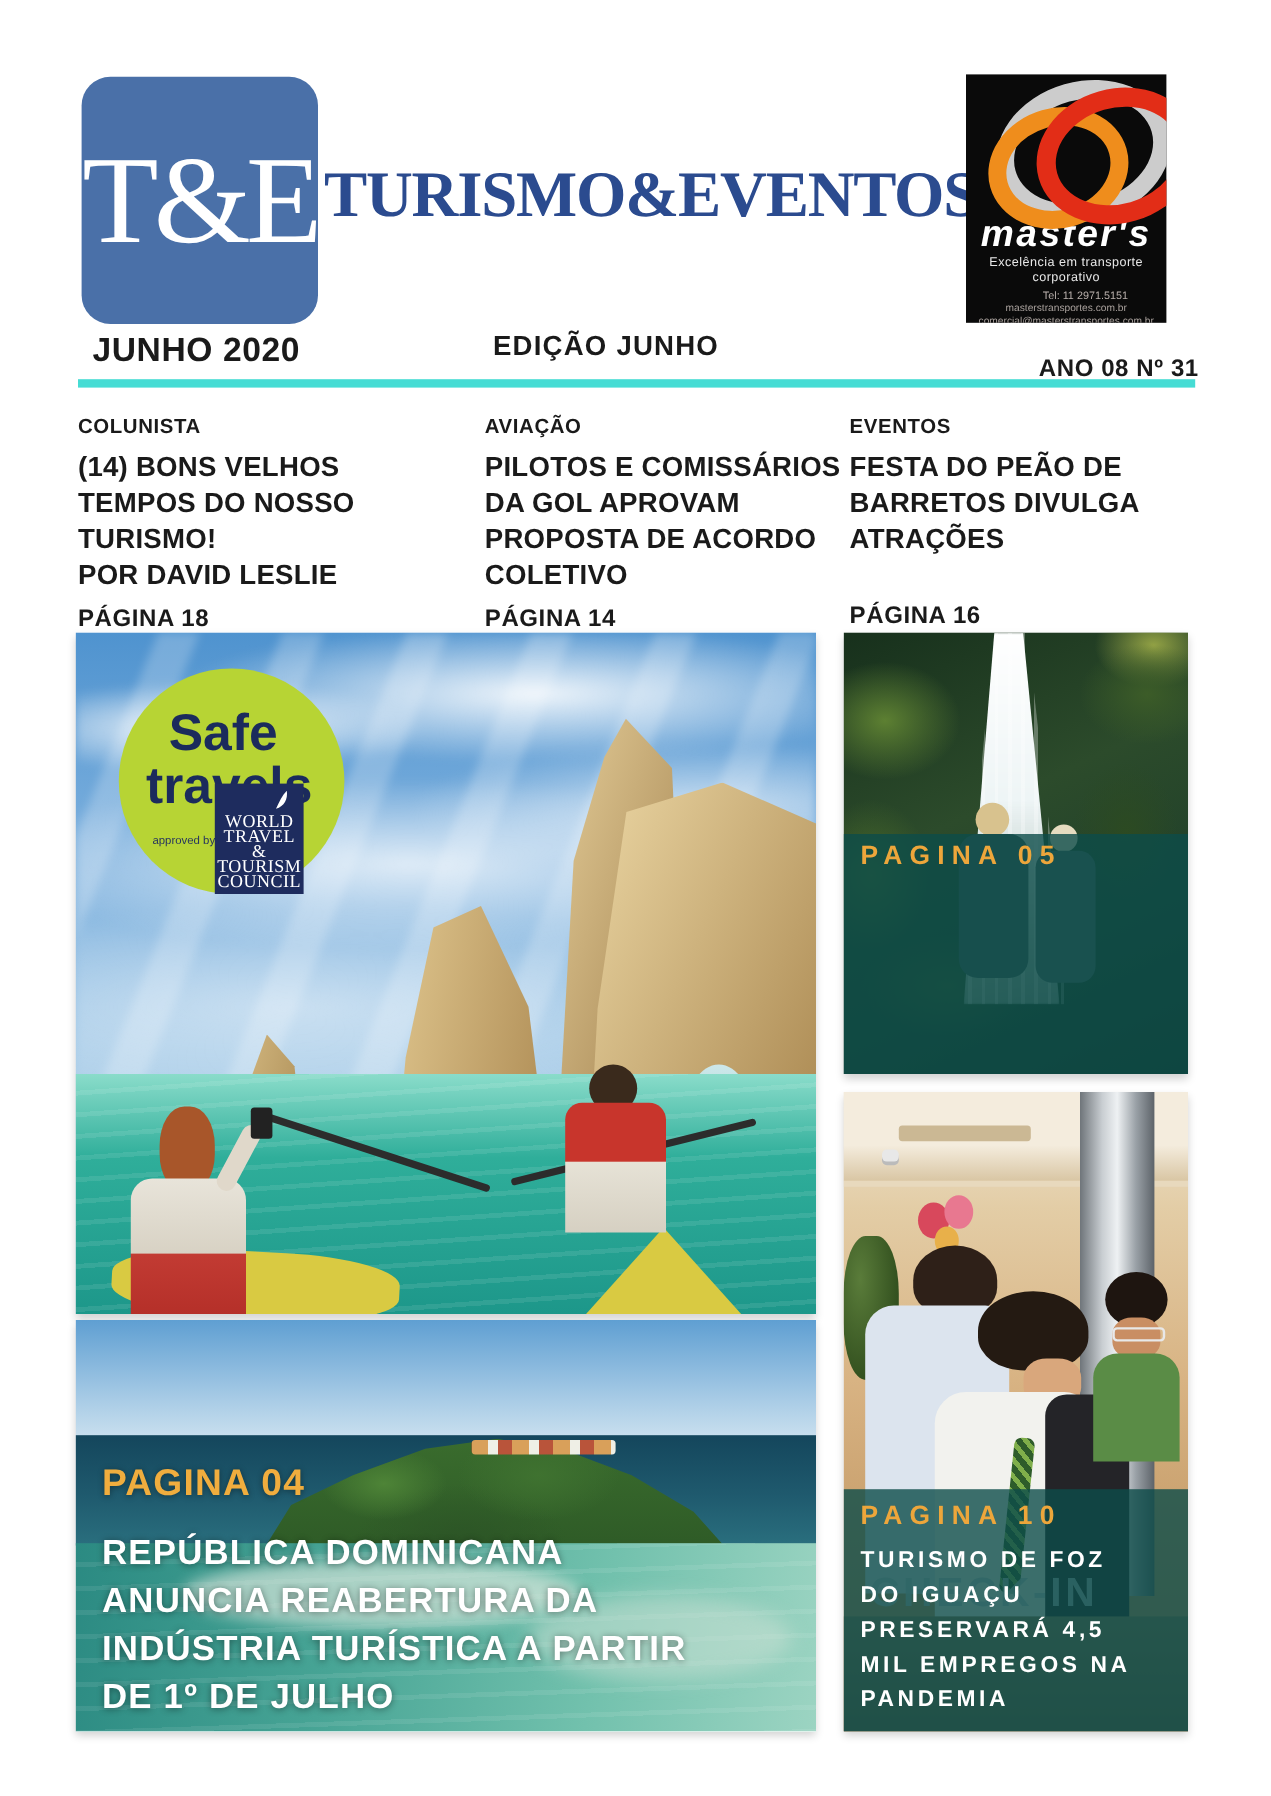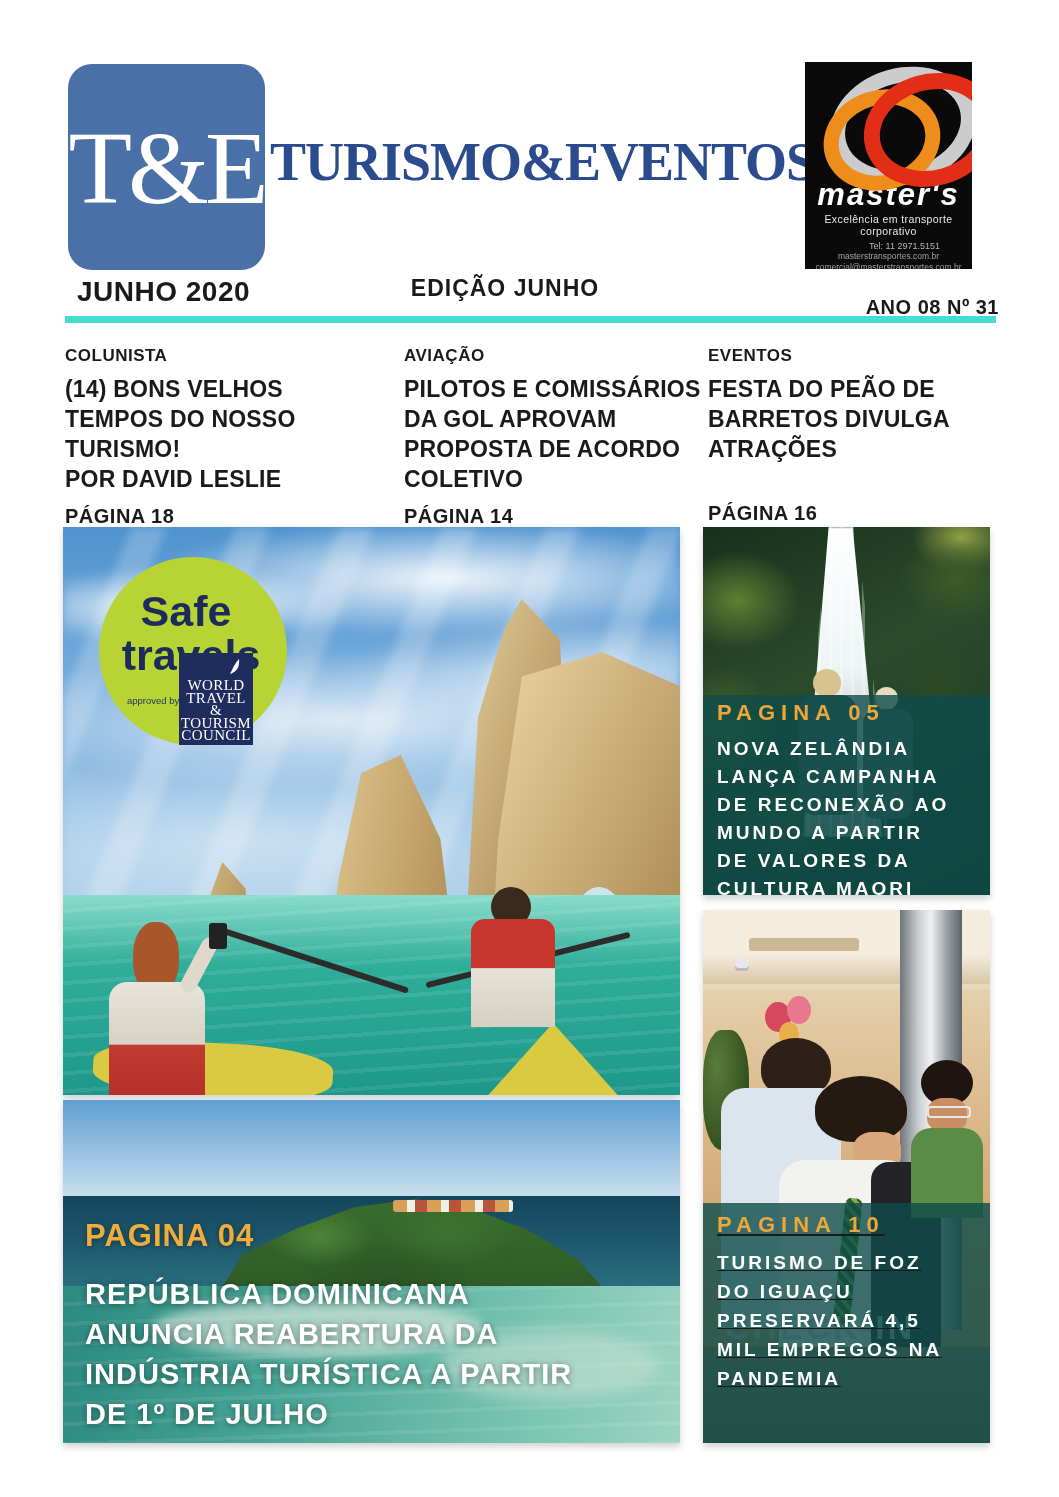--- a/index.html
+++ b/index.html
@@ -44,21 +44,21 @@
   .card{overflow:hidden;cursor:pointer;box-shadow:0 4px 7px rgba(0,0,0,.18);}
   .card-main{left:63px;top:527px;width:617px;height:568px;}
   .card-wf{left:703px;top:527px;width:287px;height:368px;}
   .card-hotel{left:703px;top:910px;width:287px;height:533px;}
   .card-dr{left:63px;top:1100px;width:617px;height:343px;}
   .photo{position:absolute;inset:0;}
 
   .overlay{position:absolute;left:0;right:0;bottom:0;background:rgba(12,76,74,.8);}
   .ov-main{height:185px;padding:9px 0 0 20px;box-sizing:border-box;}
   .ov-wf{height:200px;padding:5px 0 0 14px;box-sizing:border-box;}
-  .ov-hotel{height:240px;padding:9px 0 0 14px;box-sizing:border-box;text-decoration:underline;}
+  .ov-hotel{height:202px;padding:9px 0 0 14px;box-sizing:border-box;}
 
   .pg-label{color:#eda63b;font-weight:800;}
   .ov-main .pg-label{font-size:27px;letter-spacing:13px;line-height:30px;}
   .ov-wf .pg-label,.ov-hotel .pg-label{font-size:22px;letter-spacing:6px;line-height:26px;}
   .ov-title{color:#ffffff;font-weight:800;}
   .ov-main .ov-title{font-size:28px;letter-spacing:9px;line-height:44px;margin-top:12px;}
   .ov-wf .ov-title{font-size:19px;letter-spacing:3px;line-height:28px;margin-top:9px;}
   .ov-hotel .ov-title{font-size:19px;letter-spacing:3px;line-height:29px;margin-top:10px;}
 
   .dr-text{position:absolute;left:22px;top:118px;}
@@ -274,21 +274,20 @@
       <div class="wf-moss"></div>
       <div class="wf-fall"></div>
       <div class="wf-streaks"></div>
       <div class="wf-head1"></div>
       <div class="wf-body1"></div>
       <div class="wf-head2"></div>
       <div class="wf-body2"></div>
     </div>
     <div class="overlay ov-wf">
       <div class="pg-label">PAGINA 05</div>
-      <div class="ov-title">NOVA ZELÂNDIA<br>LANÇA CAMPANHA<br>DE RECONEXÃO AO<br>MUNDO A PARTIR<br>DE VALORES DA<br>CULTURA MAORI</div>
     </div>
   </div>
 
   <div class="abs card card-hotel">
     <div class="photo">
       <div class="ho-base"></div>
       <div class="ho-ceiling"></div>
       <div class="ho-vent"></div>
       <div class="ho-cam"></div>
       <div class="ho-column"></div>

